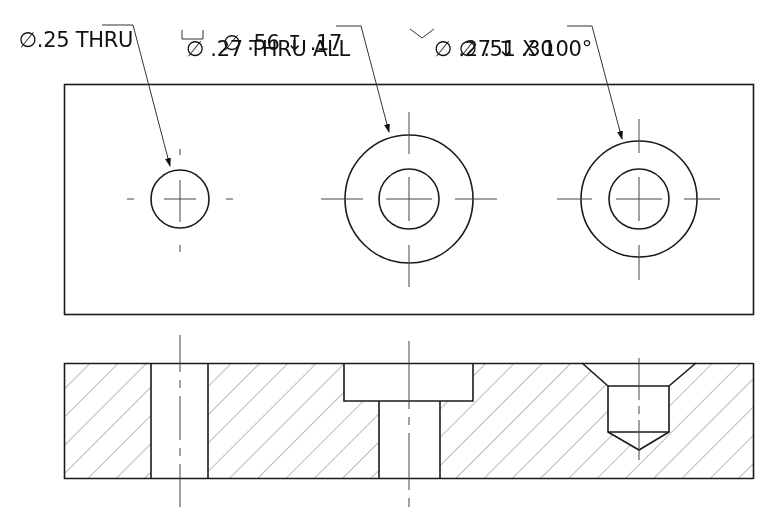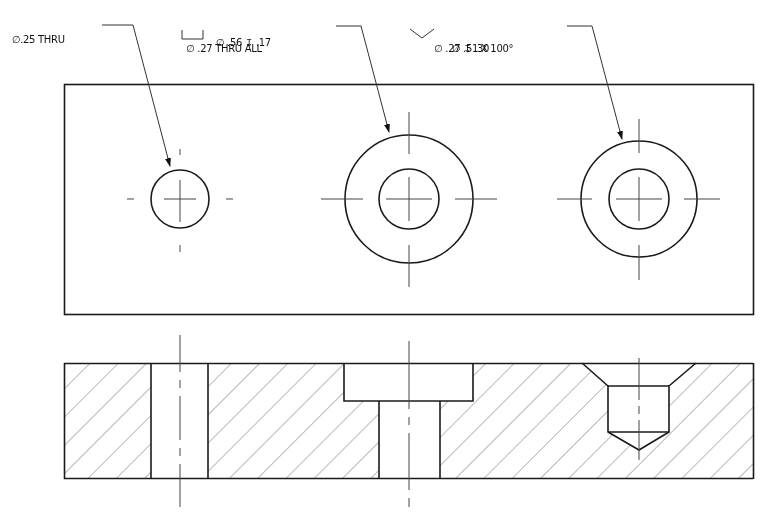--- a/index.html
+++ b/index.html
@@ -1,18 +1,18 @@
 <!DOCTYPE html>
 <html><head>
 <meta charset="utf-8">
 <style>
   html, body { margin: 0; padding: 0; background: #ffffff; }
   body { width: 768px; height: 517px; position: relative; overflow: hidden; font-family: "Liberation Sans", sans-serif; }
   svg { position: absolute; left: 0; top: 0; }
-  .callout { position: absolute; font-family: "DejaVu Sans", sans-serif; font-size: 10px; color: #111; white-space: pre; line-height: 18px; letter-spacing: -0.3px; }
+  .callout { position: absolute; font-family: "DejaVu Sans", sans-serif; font-size: 21px; color: #111; white-space: pre; line-height: 18px; letter-spacing: -0.3px; }
   .ln { stroke: #1a1a1a; stroke-width: 1.6; fill: none; }
   .thin { stroke: #333; stroke-width: 1; fill: none; }
   .center { stroke: #444; stroke-width: 1; fill: none; }
   .hatch { stroke: #666; stroke-width: 0.9; }
 </style>
 </head>
 <body>
 
 <div class="callout" style="left:6px; top:13px;">
   <span>∅.25 THRU</span>

